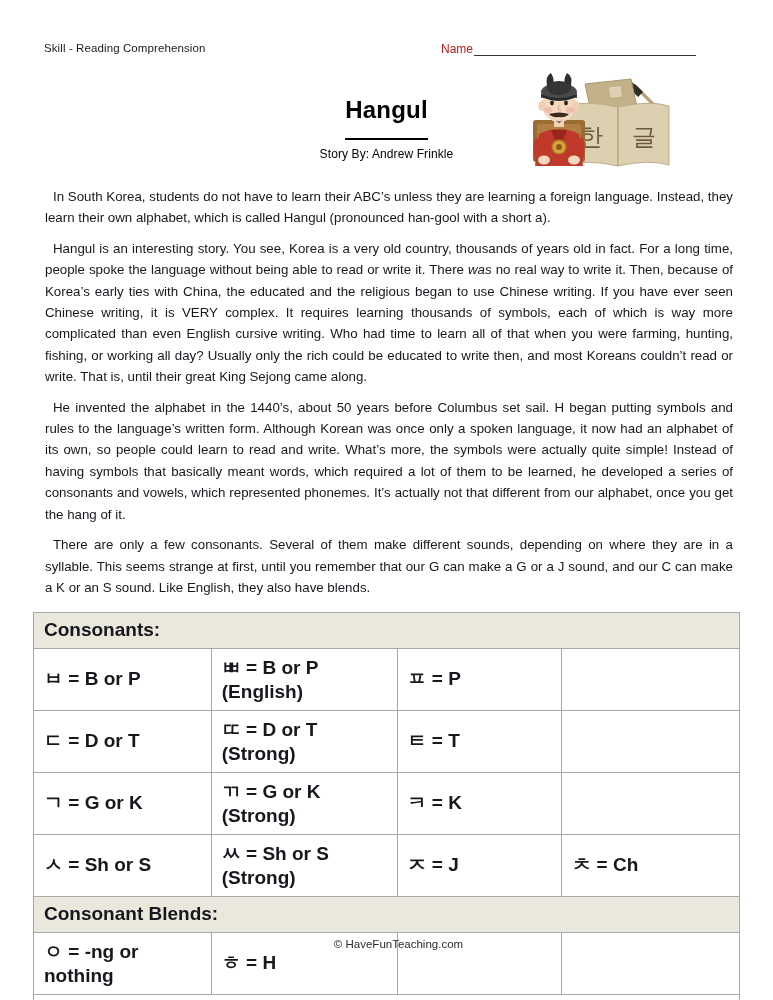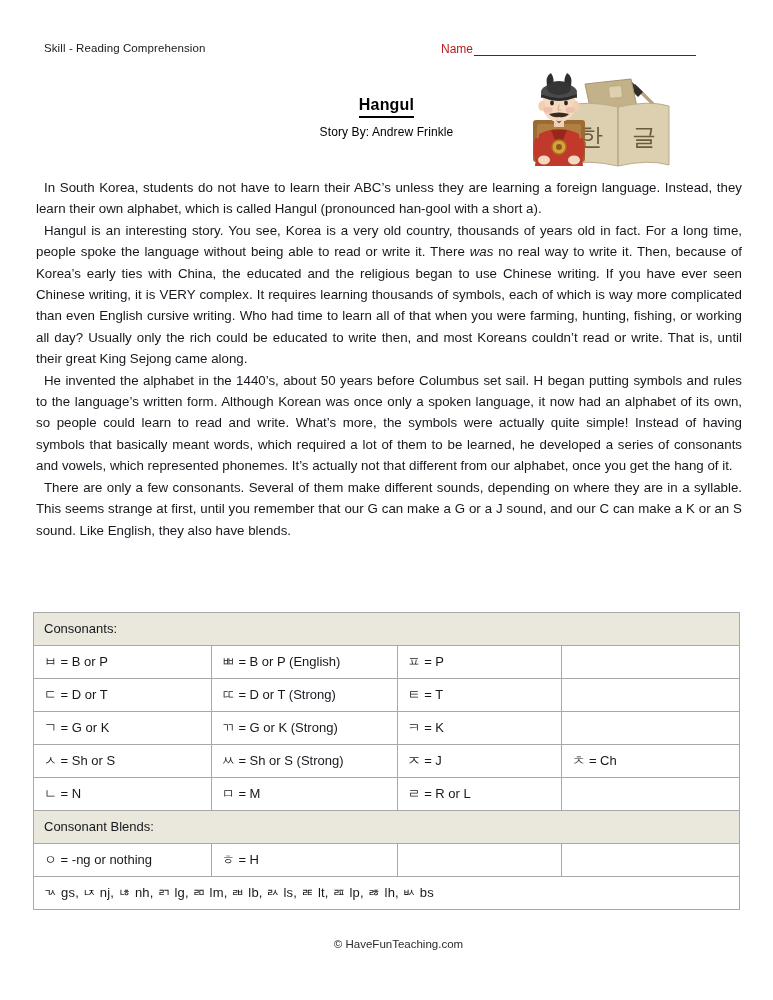--- a/index.html
+++ b/index.html
@@ -51,26 +51,26 @@
 
   
   .title-zone {
     position: absolute;
     top: 96px;
     left: 0;
     width: 773px;
     text-align: center;
   }
   .doc-title {
-    font-size: 16px;
+    font-size: 24px;
     font-weight: bold;
     letter-spacing: .2px;
     display: inline-block;
     border-bottom: 2px solid #000;
-    padding-bottom: 2px;
+    padding-bottom: 14px;
     line-height: 1.15;
   }
   .byline {
     margin-top: 7px;
     font-size: 12px;
     letter-spacing: .1px;
   }
 
   
   .illustration {
@@ -86,39 +86,39 @@
     position: absolute;
     left: 36px;
     top: 177px;
     width: 706px;
     font-size: 13.3px;
     line-height: 21.4px;
     text-align: justify;
     color: #16181d;
   }
   .story p {
-    margin: 0;
+    margin: 9px;
     text-indent: 8px;
   }
   .story i { font-style: italic; }
 
   
   .chart {
     position: absolute;
     left: 33px;
     top: 612px;
     width: 707px;
     border: 1px solid #8a8a8a;
     border-collapse: collapse;
     background: #fff;
   }
   table.chart td, table.chart th {
     border: 1px solid #a8a8a8;
-    font-size: 13px;
-    font-weight: normal;
+    font-size: 19px;
+    font-weight: bold;
     text-align: left;
     padding: 6px 10px 7px 10px;
     height: 19px;
     vertical-align: middle;
     color: #16181d;
   }
   td.sect-head, th.sect-head {
     background: #eae7dc;
     font-weight: bold;
     font-size: 13px;
@@ -270,26 +270,20 @@
       <td class="jamo-cell">ㅋ = K</td>
       <td class="jamo-cell"></td>
     </tr>
     <tr>
       <td class="jamo-cell">ㅅ = Sh or S</td>
       <td class="jamo-cell">ㅆ = Sh or S (Strong)</td>
       <td class="jamo-cell">ㅈ = J</td>
       <td class="jamo-cell">ㅊ = Ch</td>
     </tr>
     <tr>
-      <td class="jamo-cell">ㄴ = N</td>
-      <td class="jamo-cell">ㅁ = M</td>
-      <td class="jamo-cell">ㄹ = R or L</td>
-      <td class="jamo-cell"></td>
-    </tr>
-    <tr>
       <td class="sect-head" colspan="4">Consonant Blends:</td>
     </tr>
     <tr>
       <td class="jamo-cell">ㅇ = -ng or nothing</td>
       <td class="jamo-cell">ㅎ = H</td>
       <td class="jamo-cell"></td>
       <td class="jamo-cell"></td>
     </tr>
     <tr>
       <td class="blends" colspan="4">ㄳ gs, ㄵ nj, ㄶ nh, ㄺ lg, ㄻ lm, ㄼ lb, ㄽ ls, ㄾ lt, ㄿ lp, ㅀ lh, ㅄ bs</td>

